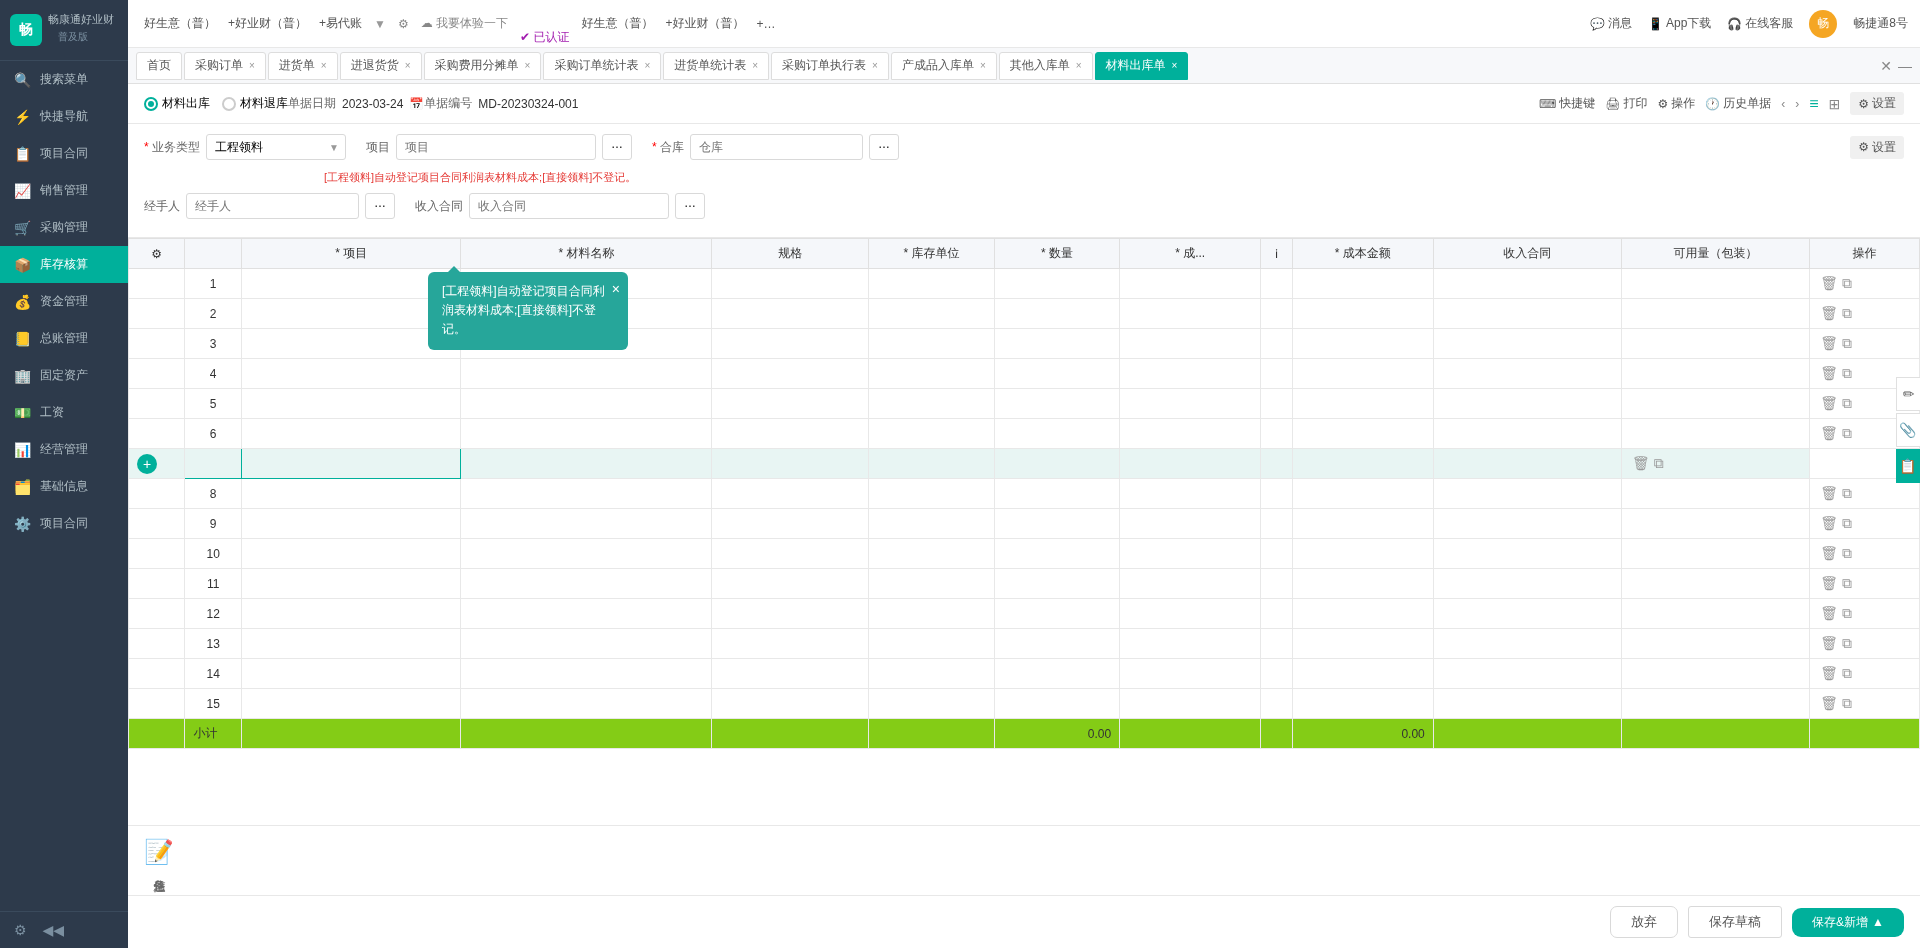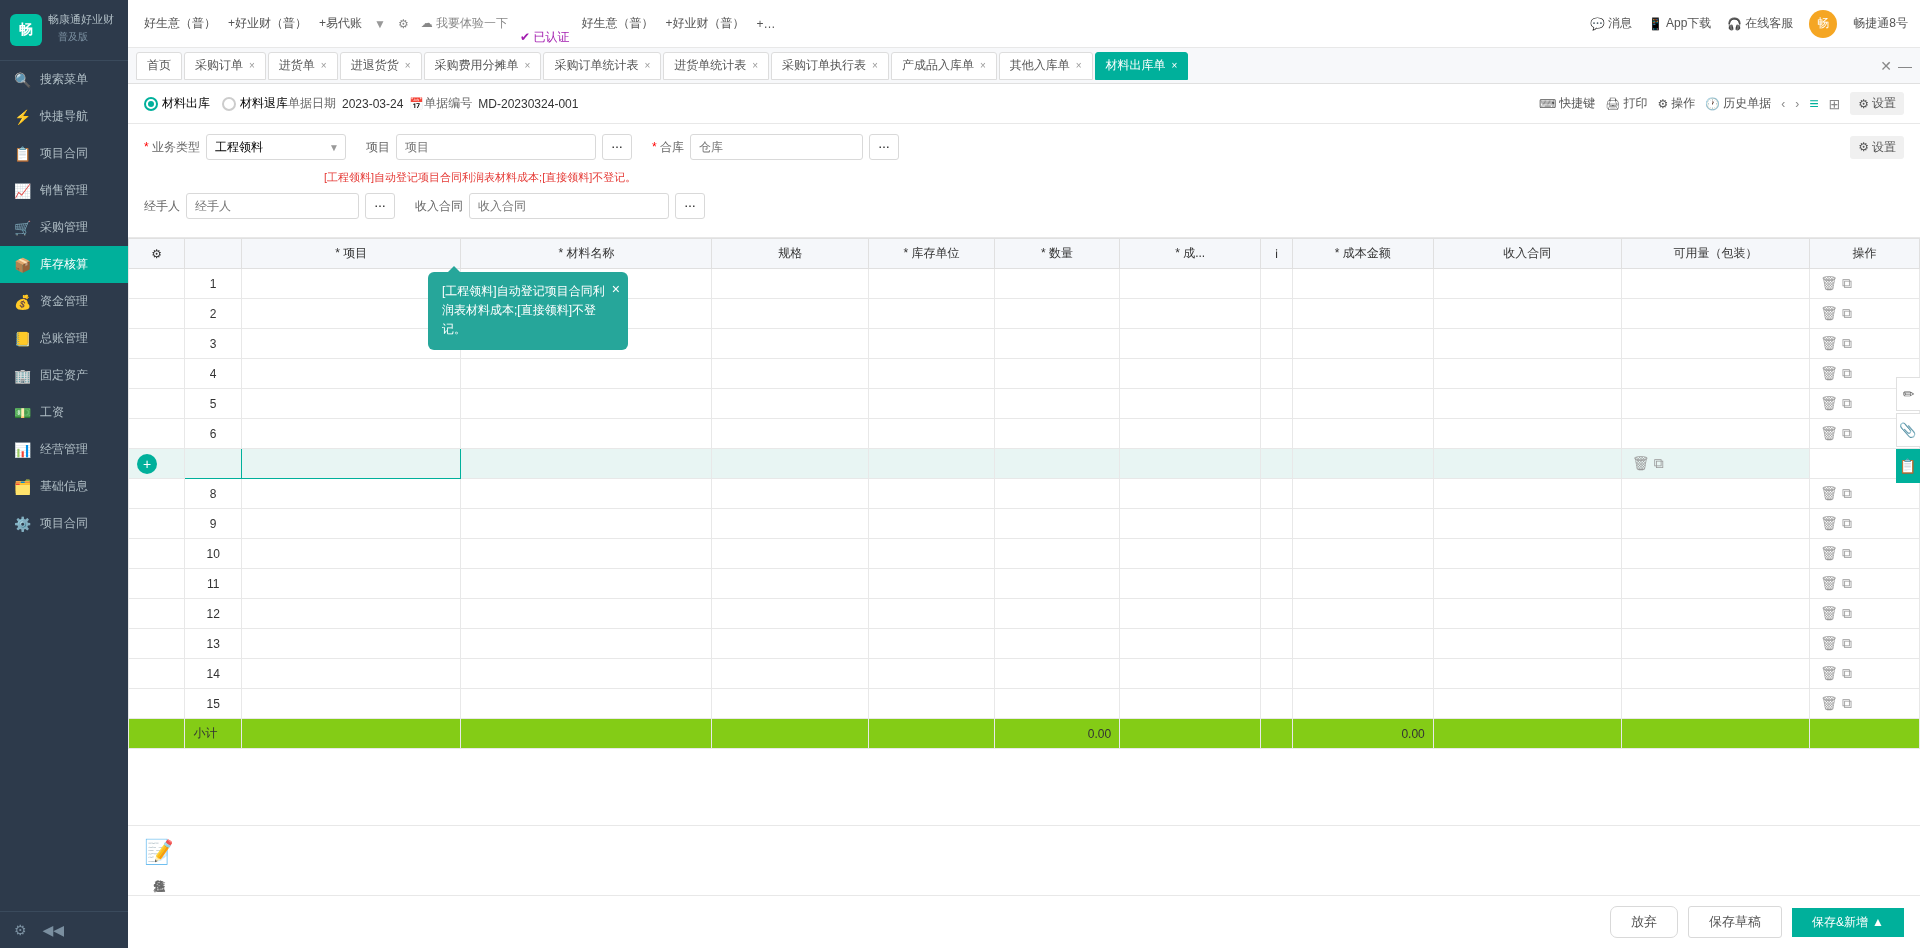--- a/index.html
+++ b/index.html
@@ -320,21 +320,21 @@
       border: 1px solid #d9d9d9;
       border-radius: 3px;
       background: #fff;
       cursor: pointer;
       font-size: 13px;
       color: #555;
     }
     .btn-save {
       padding: 6px 20px;
       border: none;
-      border-radius: 0;
+      border-radius: 9px;
       background: #00b09b;
       color: #fff;
       cursor: pointer;
       font-size: 13px;
       display: flex; align-items: center; gap: 4px;
     }
 
     
     .right-float {
       position: fixed;

